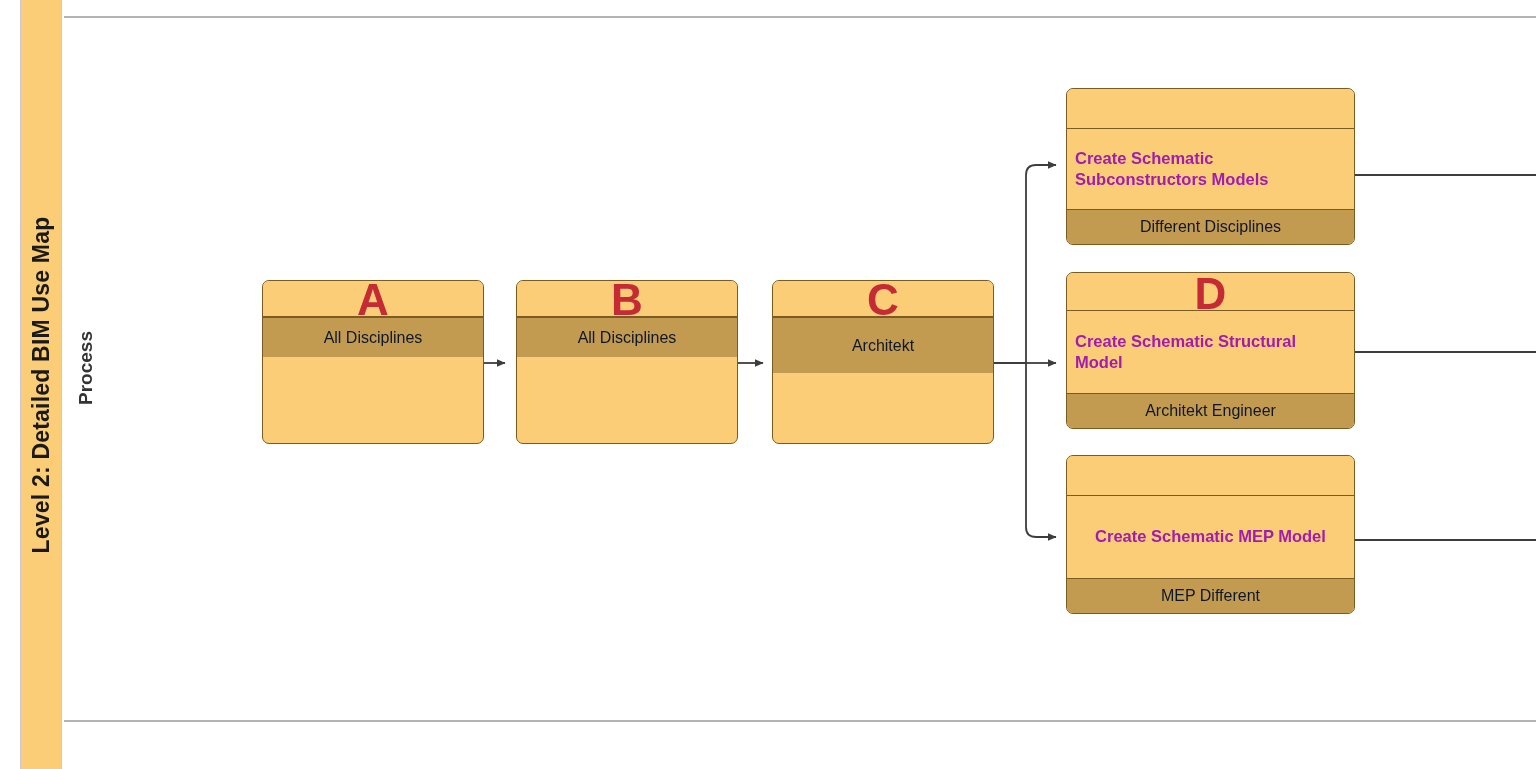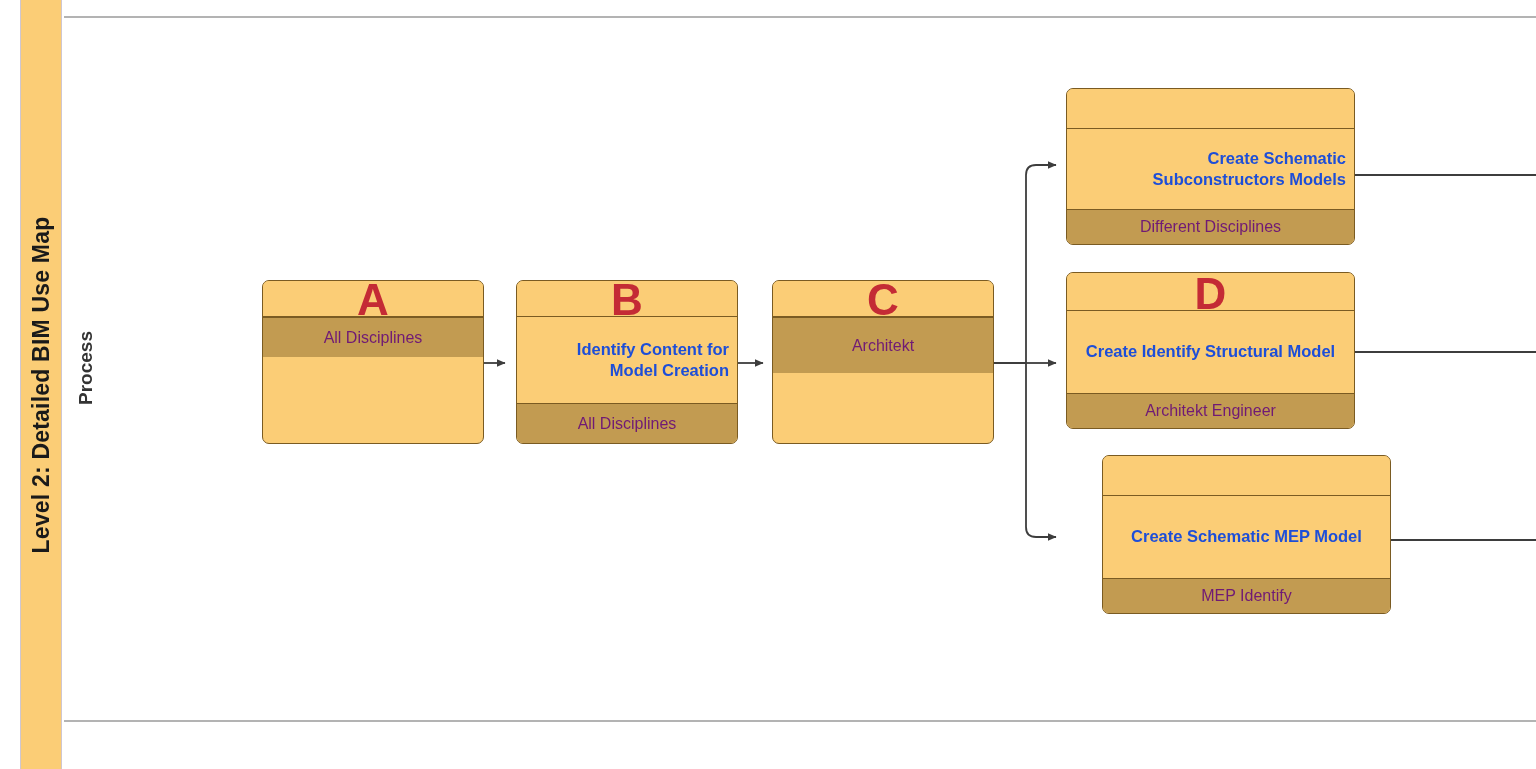--- a/index.html
+++ b/index.html
@@ -101,40 +101,40 @@
     font-size: 44px;
     font-weight: bold;
     color: #c42b35;
     line-height: 1;
   }
   .node-body {
     flex: 1 1 auto;
     display: flex;
     align-items: center;
     justify-content: center;
-    text-align: right;
+    text-align: left;
     padding: 2px 8px;
     box-sizing: border-box;
     background: #fbcd76;
     font-size: 16.5px;
     font-weight: bold;
-    color: #1d4ed8;
+    color: #a21caf;
     line-height: 1.28;
   }
   .node-foot {
     flex: 0 0 auto;
     display: flex;
     align-items: center;
     justify-content: center;
     text-align: center;
     background: #c29b51;
     border-top: 1.5px solid #7a5b22;
     font-size: 16px;
     font-weight: normal;
-    color: #701a75;
+    color: #0f172a;
     box-sizing: border-box;
   }
 
   
   #connectors {
     position: absolute;
     left: 0;
     top: 0;
     width: 1536px;
     height: 769px;
@@ -203,21 +203,20 @@
     <div class="node-head" style="height:36px;">
       <span class="node-letter">A</span>
     </div>
     <div class="node-foot" style="height:40px;">All Disciplines</div>
   </div>
 
   <div class="node" style="left:516px; top:280px; width:222px; height:164px;">
     <div class="node-head" style="height:36px;">
       <span class="node-letter">B</span>
     </div>
-    <div class="node-body">Identify Content for Model Creation</div>
     <div class="node-foot" style="height:40px;">All Disciplines</div>
   </div>
 
   <div class="node" style="left:772px; top:280px; width:222px; height:164px;">
     <div class="node-head" style="height:36px;">
       <span class="node-letter">C</span>
     </div>
     <div class="node-foot" style="height:56px;">Architekt</div>
   </div>
 
@@ -226,25 +225,25 @@
       <span class="node-letter"></span>
     </div>
     <div class="node-body">Create Schematic Subconstructors Models</div>
     <div class="node-foot" style="height:35px;">Different Disciplines</div>
   </div>
 
   <div class="node" style="left:1066px; top:272px; width:289px; height:157px;">
     <div class="node-head" style="height:38px;">
       <span class="node-letter">D</span>
     </div>
-    <div class="node-body">Create Identify Structural Model</div>
+    <div class="node-body">Create Schematic Structural Model</div>
     <div class="node-foot" style="height:35px;">Architekt Engineer</div>
   </div>
 
-  <div class="node" style="left:1066px; top:455px; width:289px; height:159px;margin-left:36px;">
+  <div class="node" style="left:1066px; top:455px; width:289px; height:159px;">
     <div class="node-head" style="height:40px;">
       <span class="node-letter"></span>
     </div>
     <div class="node-body">Create Schematic MEP Model</div>
-    <div class="node-foot" style="height:35px;">MEP Identify</div>
+    <div class="node-foot" style="height:35px;">MEP Different</div>
   </div>
 
 </div>
 
 </body></html>

